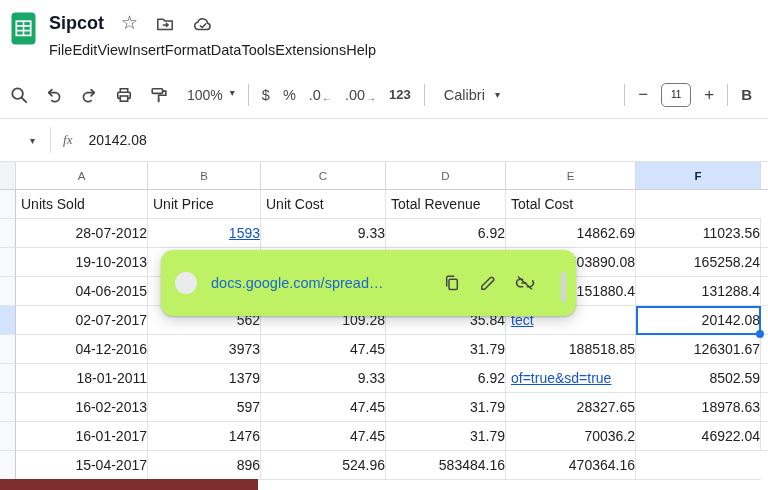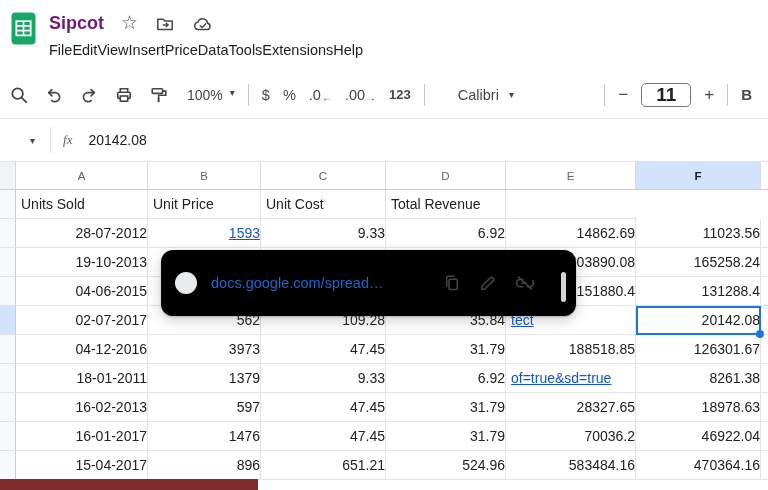--- a/index.html
+++ b/index.html
@@ -5,38 +5,38 @@
   * { box-sizing: border-box; }
   html,body { margin:0; padding:0; background:#fff; }
   body { font-family:"Liberation Sans", sans-serif; }
   .app { position:relative; width:768px; height:490px; overflow:hidden; background:#fff; }
 
   
   .titlebar { height:71px; display:flex; padding:10px 0 0 11px; }
   .logo { flex:0 0 auto; margin-top:2px; }
   .tb-main { margin-left:13px; }
   .tb-row1 { display:flex; align-items:center; gap:17px; height:27px; }
-  .doc-title { font-size:18px; color:#701a75; font-weight:600; }
+  .doc-title { font-size:18px; color:#0f172a; font-weight:600; }
   .tb-ic { color:#444746; display:flex; align-items:center; }
   .star-glyph { font-size:19px; line-height:1; margin-top:-3px; }
   .menus { display:flex; margin-top:5px; font-size:14.5px; color:#202124; }
 
   
   .toolbar { height:47px; display:flex; align-items:center; padding:0 10px 0 8px; gap:13px; color:#444746; }
   .ticon { width:22px; height:22px; display:flex; align-items:center; justify-content:center; color:#444746; }
   .tdiv { width:1px; height:22px; background:#c7c7c7; flex:none; }
   .zoom { display:flex; align-items:flex-start; gap:7px; font-size:14px; color:#444746; margin-left:4px; }
   .caret { font-size:10px; color:#444746; }
   .fmt { font-size:14.5px; color:#444746; font-weight:500; display:flex; align-items:flex-end; }
   .deci-arrow { font-size:10px; margin-left:1px; }
   .plain123 { font-size:13px; font-weight:600; }
-  .fontsel { display:flex; align-items:center; gap:10px; font-size:14.5px; color:#444746; margin-left:20px; min-width:76px; }
+  .fontsel { display:flex; align-items:center; gap:10px; font-size:14.5px; color:#444746; margin-left:6px; min-width:76px; }
   .sizegrp { margin-left:auto; display:flex; align-items:center; gap:13px; padding-right:6px; }
   .minusplus { font-size:17px; color:#444746; }
-  .sizebox { width:50px; height:24px; border:1.5px solid #747775; border-radius:5px; display:flex; align-items:center; justify-content:center; font-size:19px; color:#202124;font-weight:bold; }
+  .sizebox { width:30px; height:24px; border:1.5px solid #747775; border-radius:5px; display:flex; align-items:center; justify-content:center; font-size:10px; color:#202124; }
   .bold-btn { font-weight:700; font-size:15px; color:#444746; }
 
   
   .fbar { height:44px; border-top:1px solid #e3e3e3; border-bottom:1px solid #e1e3e1; display:flex; align-items:center; padding-left:30px; }
   .nb-caret { font-size:10px; color:#444746; }
   .fdiv { width:1px; height:26px; background:#dadce0; margin:0 12px 0 15px; }
   .fx { font-style:italic; font-family:"Liberation Serif", serif; color:#5f6368; font-size:13px; }
   .fval { margin-left:16px; font-size:14px; color:#202124; }
 
   
@@ -51,21 +51,21 @@
   .cell.rh { background:#f8f9fa; border-right:1px solid #c9cccf; }
   .cell.rh.sel { background:#d3e3fd; }
   .cell.right { justify-content:flex-end; }
   .cell.left { justify-content:flex-start; padding-left:5px; }
   .cell.link { color:#1155cc; text-decoration:underline; }
   .cell.filler { border-right:none; }
   .cell.selcell { outline:2px solid #1a73e8; outline-offset:-2px; overflow:visible; position:relative; z-index:2; }
   .fill-handle { position:absolute; right:-4px; bottom:-4px; width:8px; height:8px; border-radius:50%; background:#1a73e8; z-index:3; }
 
   
-  .lpopup { position:absolute; left:161px; top:250px; width:415px; height:66px; border-radius:12px; background:#000000;
+  .lpopup { position:absolute; left:161px; top:250px; width:415px; height:66px; border-radius:12px; background:#bef264;
             box-shadow:0 1px 2px rgba(60,64,67,.3), 0 4px 14px rgba(60,64,67,.25);
             display:flex; align-items:center; padding:0 10px 0 14px; z-index:20; }
   .fav { width:22px; height:22px; border-radius:50%; background:#e9ebed; flex:none; }
   .purl { margin-left:14px; font-size:14.5px; color:#1967d2; }
   .pics { margin-left:auto; display:flex; align-items:center; gap:16px; color:#444746; }
   .picbtn { display:flex; align-items:center; justify-content:center; }
   .scrollpill { width:5px; height:30px; border-radius:3px; background:#d2d4d7; margin-left:9px; align-self:flex-start; margin-top:8px; }
 
   
   .bottombar { position:absolute; left:0; bottom:0; width:258px; height:11px; background:#7d2d2d; }
@@ -103,21 +103,21 @@
             <path d="M6.4 15.6 a3.7 3.7 0 0 1 -.5 -7.36 A5 5 0 0 1 15.6 9.3 a3.2 3.2 0 0 1 -.9 6.3 z"></path>
             <polyline points="8.3,11.7 10.2,13.5 13.6,9.9"></polyline>
           </svg>
         </span>
       </div>
       <div class="menus">
         <span>File</span>
         <span>Edit</span>
         <span>View</span>
         <span>Insert</span>
-        <span>Price</span>
+        <span>Format</span>
         <span>Data</span>
         <span>Tools</span>
         <span>Extensions</span>
         <span>Help</span>
       </div>
     </div>
   </div>
 
   <div class="toolbar">
     <span class="ticon">
@@ -201,20 +201,21 @@
     <div class="ch fillch"></div>
   </div>
 
   <div id="grid-body">
       <div class="gridrow">
         <div class="cell rh"></div>
         <div class="cell left">Units Sold</div>
         <div class="cell left">Unit Price</div>
         <div class="cell left">Unit Cost</div>
         <div class="cell left">Total Revenue</div>
+        <div class="cell left">Total Cost</div>
         <div class="cell filler"></div>
       </div>
       <div class="gridrow">
         <div class="cell rh"></div>
         <div class="cell right">28-07-2012</div>
         <div class="cell right link">1593</div>
         <div class="cell right">9.33</div>
         <div class="cell right">6.92</div>
         <div class="cell right">14862.69</div>
         <div class="cell right">11023.56</div>
@@ -260,21 +261,21 @@
         <div class="cell right">126301.67</div>
         <div class="cell filler"></div>
       </div>
       <div class="gridrow">
         <div class="cell rh"></div>
         <div class="cell right">18-01-2011</div>
         <div class="cell right">1379</div>
         <div class="cell right">9.33</div>
         <div class="cell right">6.92</div>
         <div class="cell left link">of=true&amp;sd=true</div>
-        <div class="cell right">8261.38</div>
+        <div class="cell right">8502.59</div>
         <div class="cell filler"></div>
       </div>
       <div class="gridrow">
         <div class="cell rh"></div>
         <div class="cell right">16-02-2013</div>
         <div class="cell right">597</div>
         <div class="cell right">47.45</div>
         <div class="cell right">31.79</div>
         <div class="cell right">28327.65</div>
         <div class="cell right">18978.63</div>
@@ -287,21 +288,20 @@
         <div class="cell right">47.45</div>
         <div class="cell right">31.79</div>
         <div class="cell right">70036.2</div>
         <div class="cell right">46922.04</div>
         <div class="cell filler"></div>
       </div>
       <div class="gridrow">
         <div class="cell rh"></div>
         <div class="cell right">15-04-2017</div>
         <div class="cell right">896</div>
-        <div class="cell right">651.21</div>
         <div class="cell right">524.96</div>
         <div class="cell right">583484.16</div>
         <div class="cell right">470364.16</div>
         <div class="cell filler"></div>
       </div>
     </div>
 
   <div class="lpopup">
     <div class="fav"></div>
     <span class="purl">docs.google.com/spread…</span>

